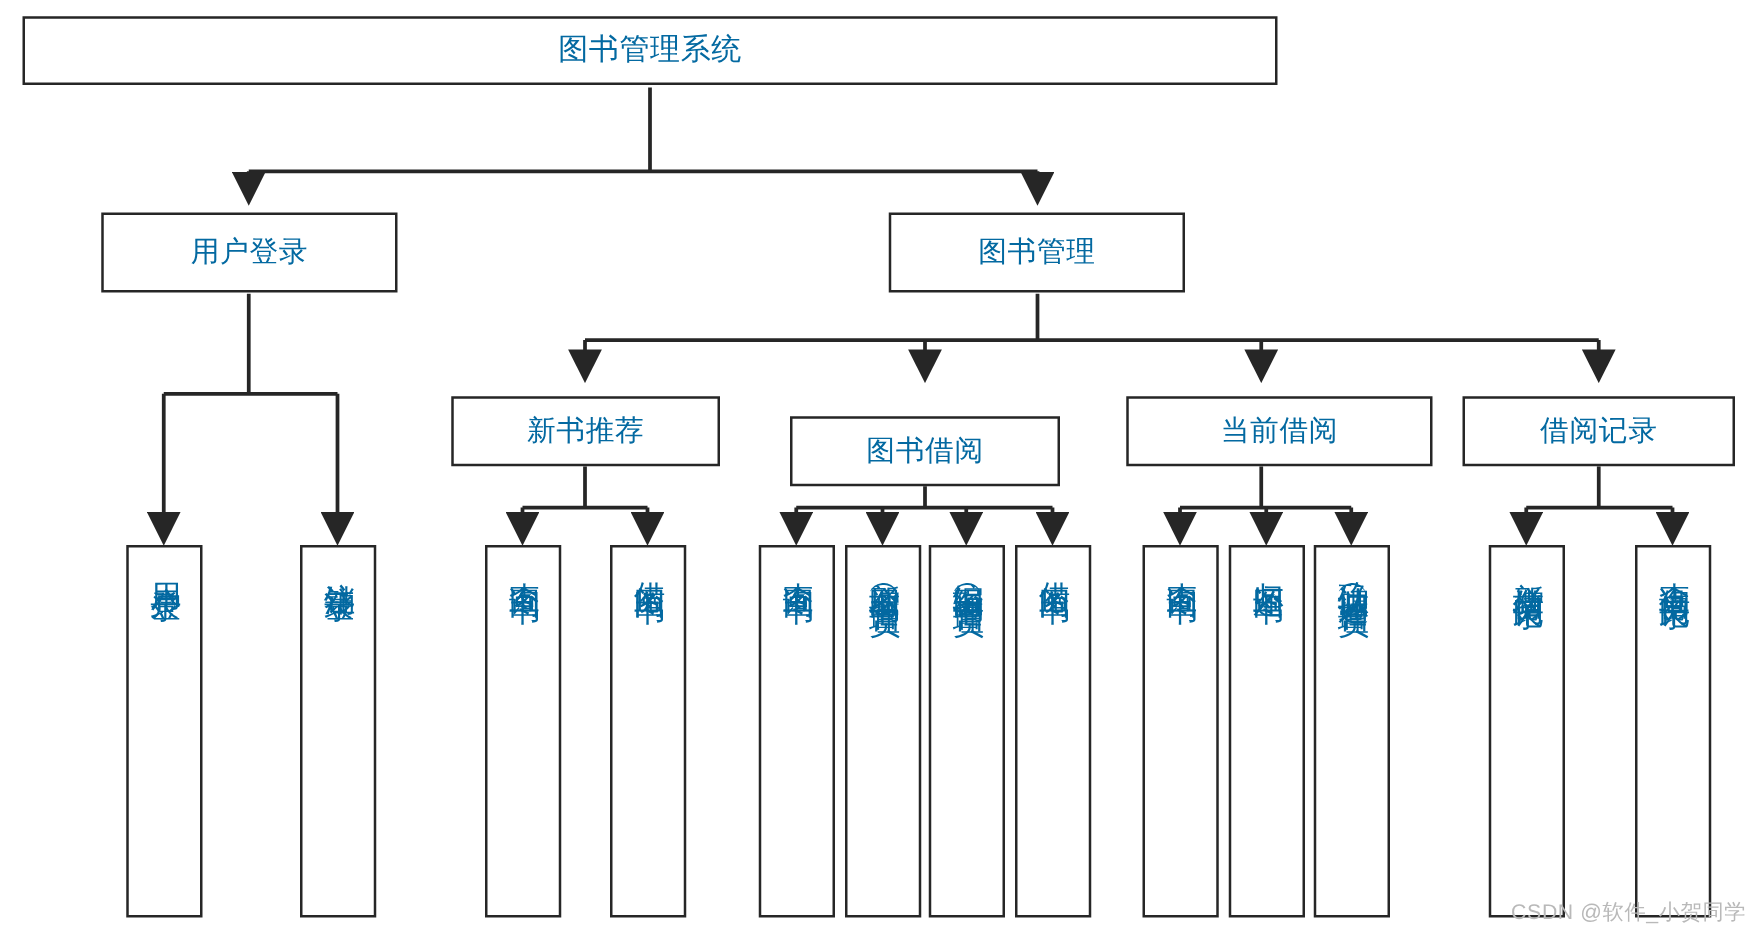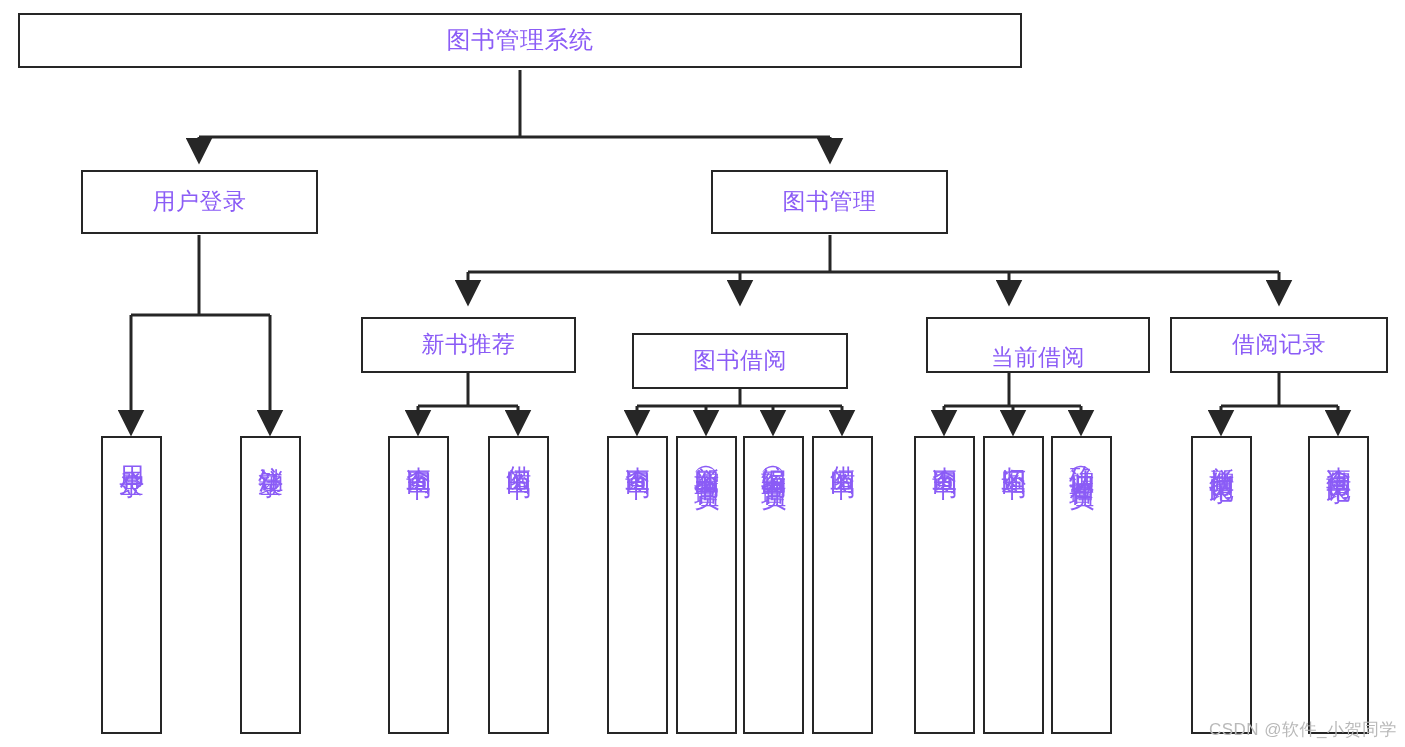--- a/index.html
+++ b/index.html
@@ -18,21 +18,21 @@
     pointer-events:none;
   }
   .node{
     position:absolute;
     box-sizing:border-box;
     border:2px solid #262626;
     background:#ffffff;
     display:flex;
     align-items:center;
     justify-content:center;
-    color:#8b5cf6;
+    color:#0369a1;
   }
   .node .label{
     display:block;
     text-align:center;
     line-height:1.18;
     white-space:nowrap;
   }
   .horiz .label{
     font-size:23px;
     letter-spacing:0.5px;
@@ -127,21 +127,21 @@
   <div class="node horiz" style="left:711px;top:170px;width:237px;height:64px;">
     <span class="label">图书管理</span>
   </div>
 
   <div class="node horiz" style="left:361px;top:317px;width:215px;height:56px;">
     <span class="label">新书推荐</span>
   </div>
   <div class="node horiz" style="left:632px;top:317px;width:216px;height:56px;margin-top:16px;">
     <span class="label">图书借阅</span>
   </div>
-  <div class="node horiz" style="left:926px;top:317px;width:224px;height:56px;align-items:flex-end;">
+  <div class="node horiz" style="left:901px;top:317px;width:245px;height:56px;">
     <span class="label">当前借阅</span>
   </div>
   <div class="node horiz" style="left:1170px;top:317px;width:218px;height:56px;">
     <span class="label">借阅记录</span>
   </div>
 
   <div class="node vert" style="left:101px;top:436px;width:61px;height:298px;">
     <span class="label">用户登录</span>
   </div>
   <div class="node vert" style="left:240px;top:436px;width:61px;height:298px;">

